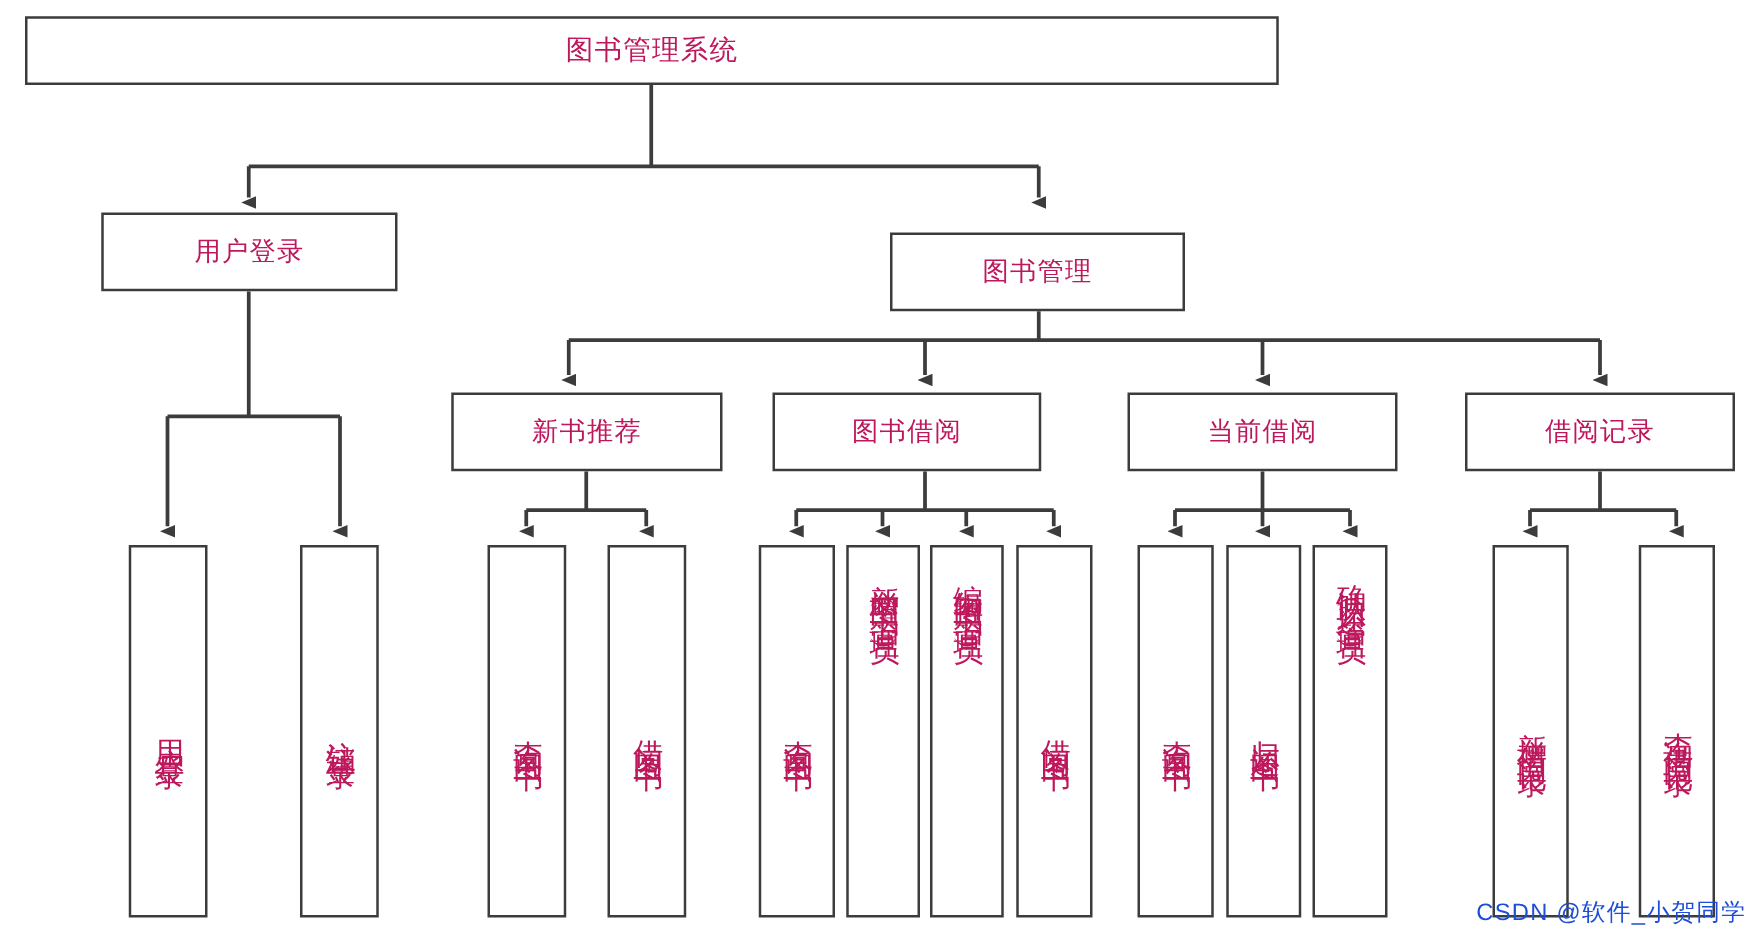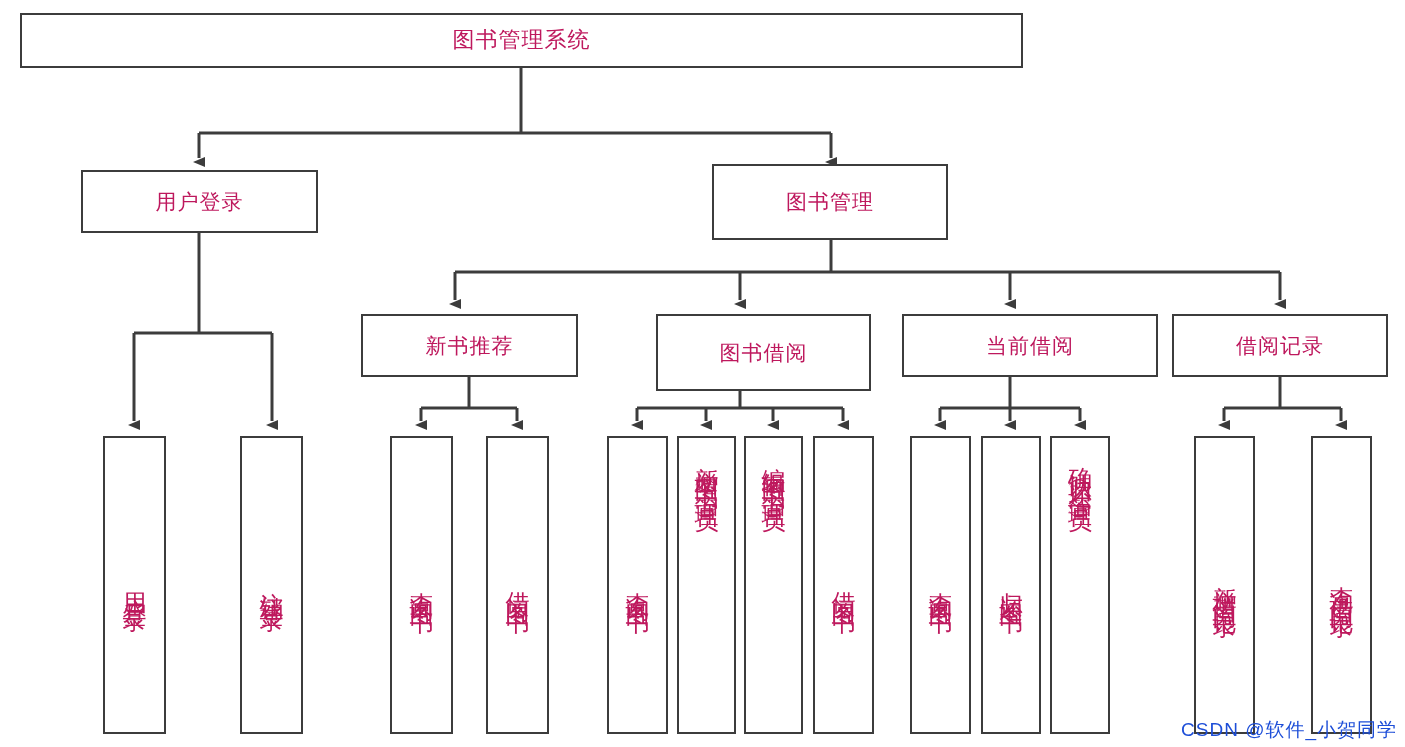--- a/index.html
+++ b/index.html
@@ -115,31 +115,31 @@
     </g>
   </svg>
 
   <div class="node h-node root" style="left:20px;top:13px;width:1003px;height:55px;">
     <span class="lbl">图书管理系统</span>
   </div>
 
   <div class="node h-node" style="left:81px;top:170px;width:237px;height:63px;">
     <span class="lbl">用户登录</span>
   </div>
-  <div class="node h-node" style="left:712px;top:164px;width:236px;height:76px;">
+  <div class="node h-node" style="left:712px;top:186px;width:236px;height:63px;">
     <span class="lbl">图书管理</span>
   </div>
 
   <div class="node h-node" style="left:361px;top:314px;width:217px;height:63px;">
     <span class="lbl">新书推荐</span>
   </div>
-  <div class="node h-node" style="left:656px;top:314px;width:215px;height:77px;">
+  <div class="node h-node" style="left:618px;top:314px;width:215px;height:63px;">
     <span class="lbl">图书借阅</span>
   </div>
-  <div class="node h-node" style="left:902px;top:314px;width:256px;height:63px;">
+  <div class="node h-node" style="left:902px;top:314px;width:216px;height:63px;">
     <span class="lbl">当前借阅</span>
   </div>
   <div class="node h-node" style="left:1172px;top:314px;width:216px;height:63px;justify-content:center;">
     <span class="lbl">借阅记录</span>
   </div>
 
   <div class="node v-node center" style="left:103px;top:436px;width:63px;height:298px;">
     <span class="lbl">用户登录</span>
   </div>
   <div class="node v-node center" style="left:240px;top:436px;width:63px;height:298px;">

